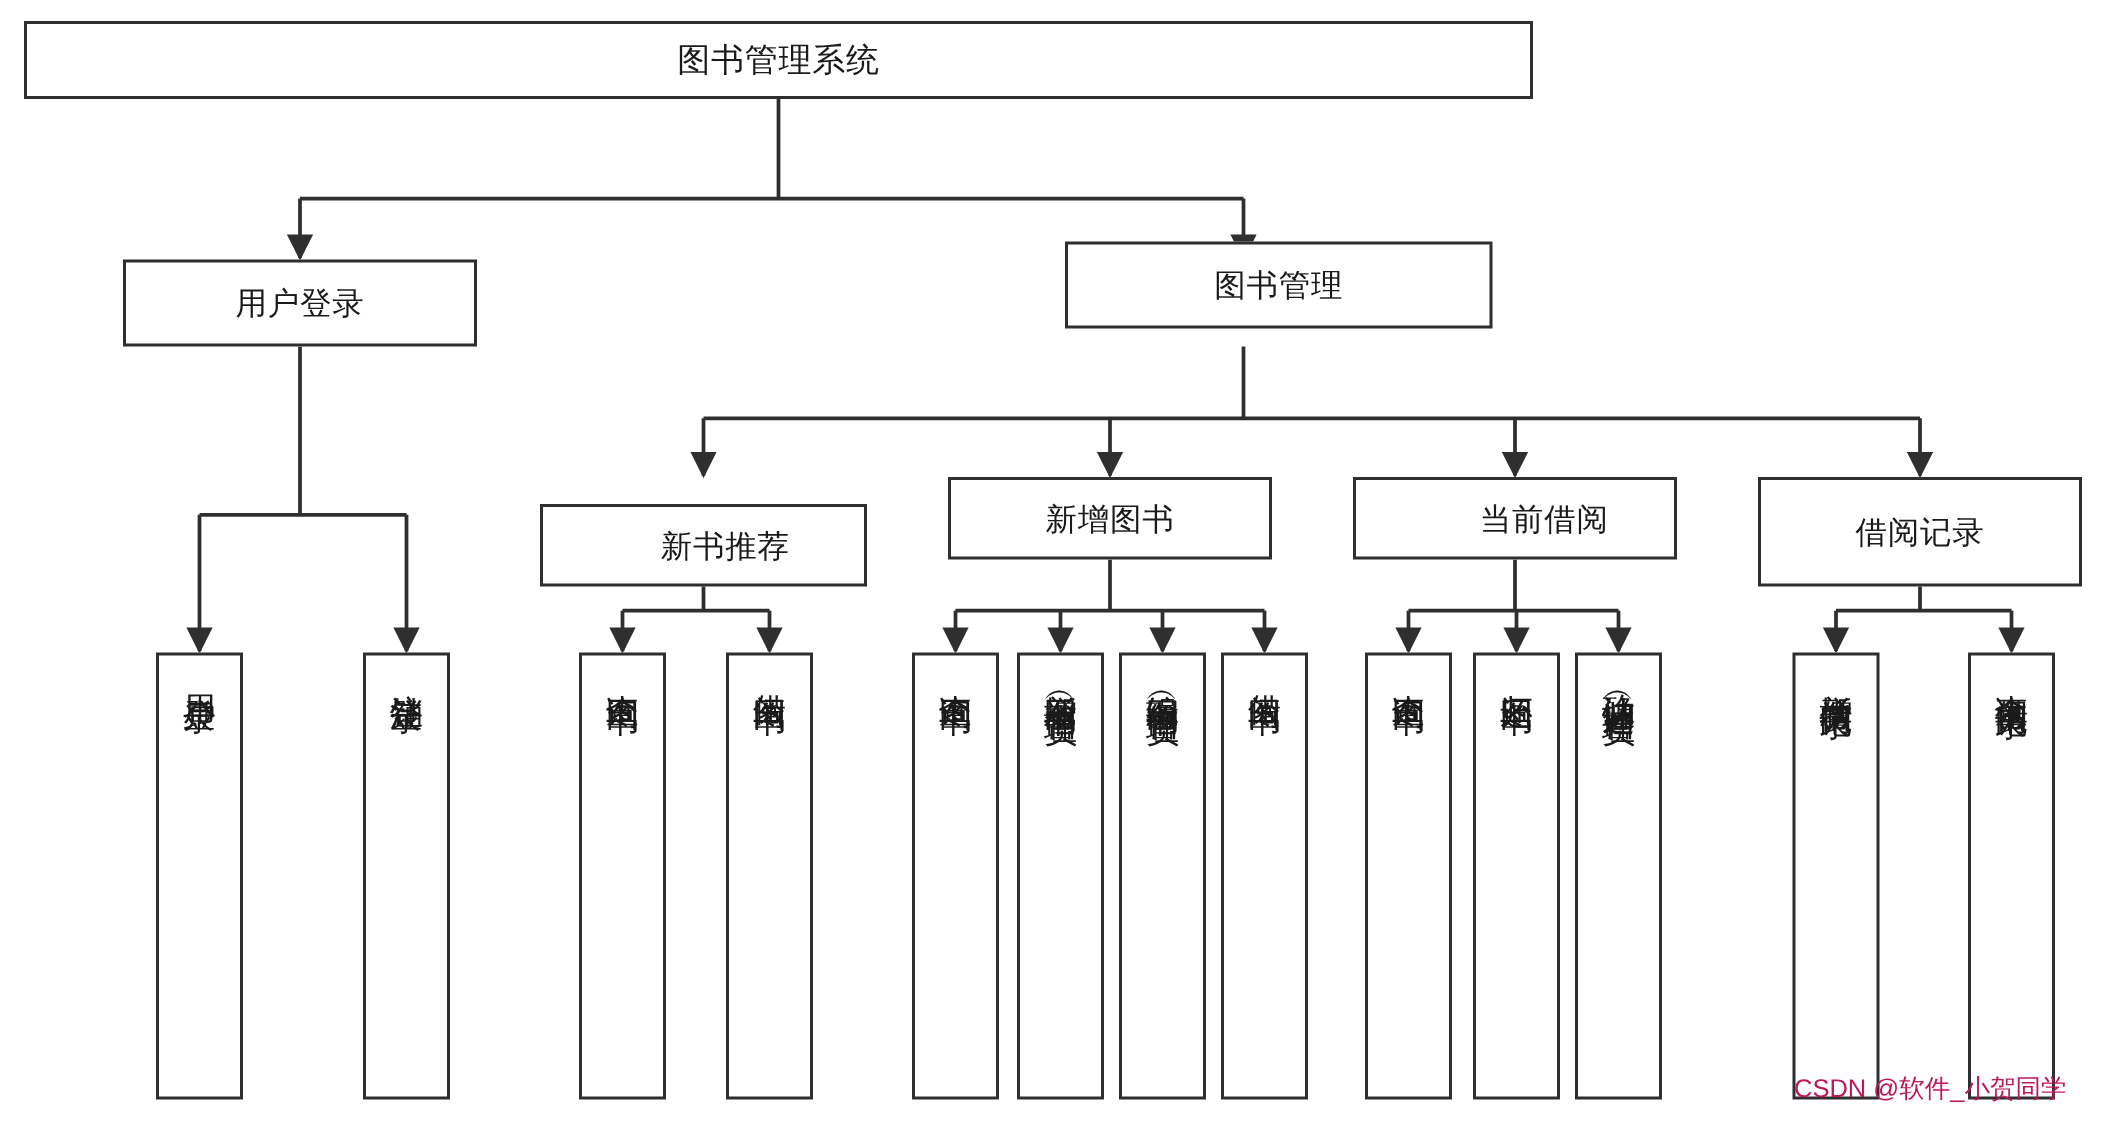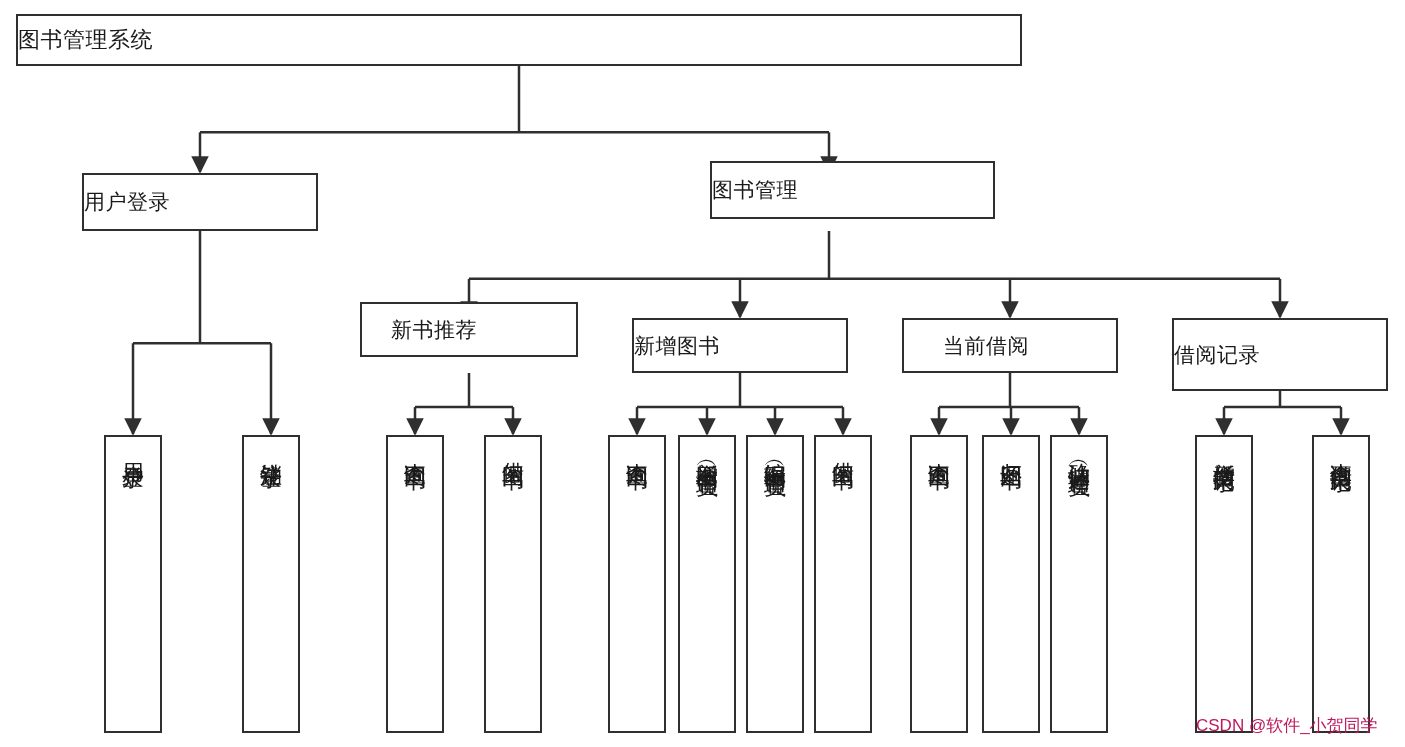--- a/index.html
+++ b/index.html
@@ -25,20 +25,21 @@
     height: 747px;
   }
   .node {
     position: absolute;
     box-sizing: border-box;
     border: 2.5px solid #2f2f2f;
     background: #ffffff;
     color: #1a1a1a;
     display: flex;
     align-items: center;
+    justify-content: center;
     z-index: 2;
   }
   .node.h {
     
     font-size: 21px;
     letter-spacing: 0.5px;
   }
   .node.v {
     
     writing-mode: vertical-rl;
@@ -119,21 +120,21 @@
   <div id="node-layer">
       <div class="node h root" style="left: 16px; top: 14px; width: 1006px; height: 52px;">
         <span>图书管理系统</span>
       </div>
       <div class="node h" style="left: 82px; top: 173px; width: 236px; height: 58px;">
         <span>用户登录</span>
       </div>
       <div class="node h" style="left: 710px; top: 161px; width: 285px; height: 58px;">
         <span>图书管理</span>
       </div>
-      <div class="node h" style="left: 360px; top: 302px; width: 218px; height: 55px; padding-left: 29px;">
+      <div class="node h" style="left: 360px; top: 336px; width: 218px; height: 55px; padding-left: 29px;">
         <span>新书推荐</span>
       </div>
       <div class="node h" style="left: 632px; top: 318px; width: 216px; height: 55px;">
         <span>新增图书</span>
       </div>
       <div class="node h" style="left: 902px; top: 318px; width: 216px; height: 55px; padding-left: 39px;">
         <span>当前借阅</span>
       </div>
       <div class="node h" style="left: 1172px; top: 318px; width: 216px; height: 73px;">
         <span>借阅记录</span>

